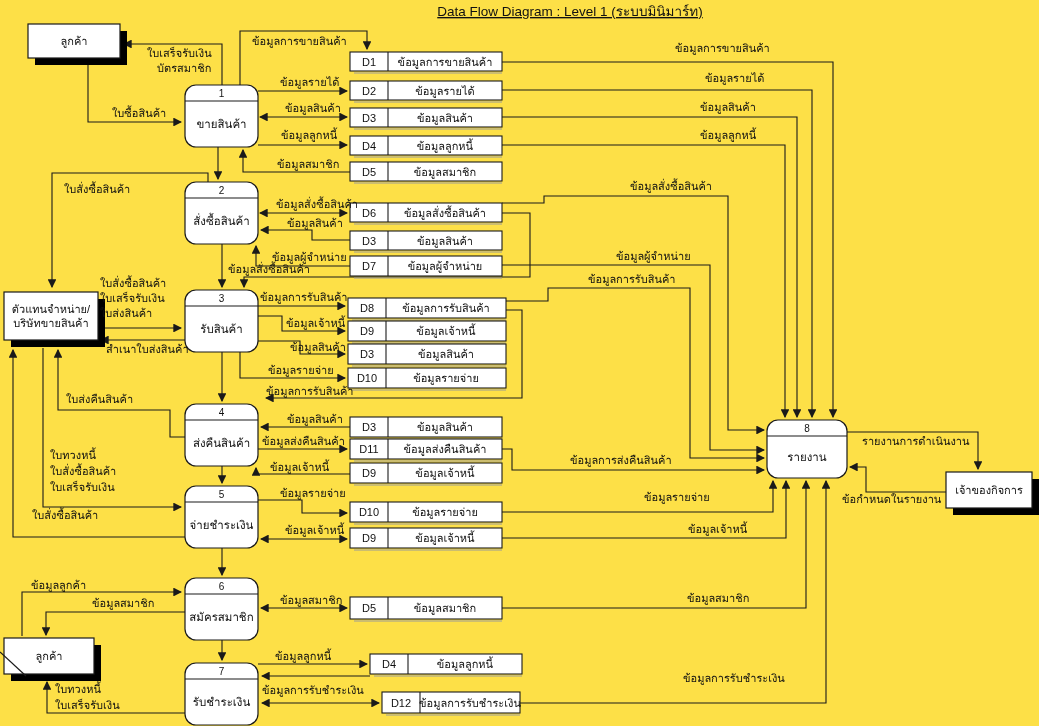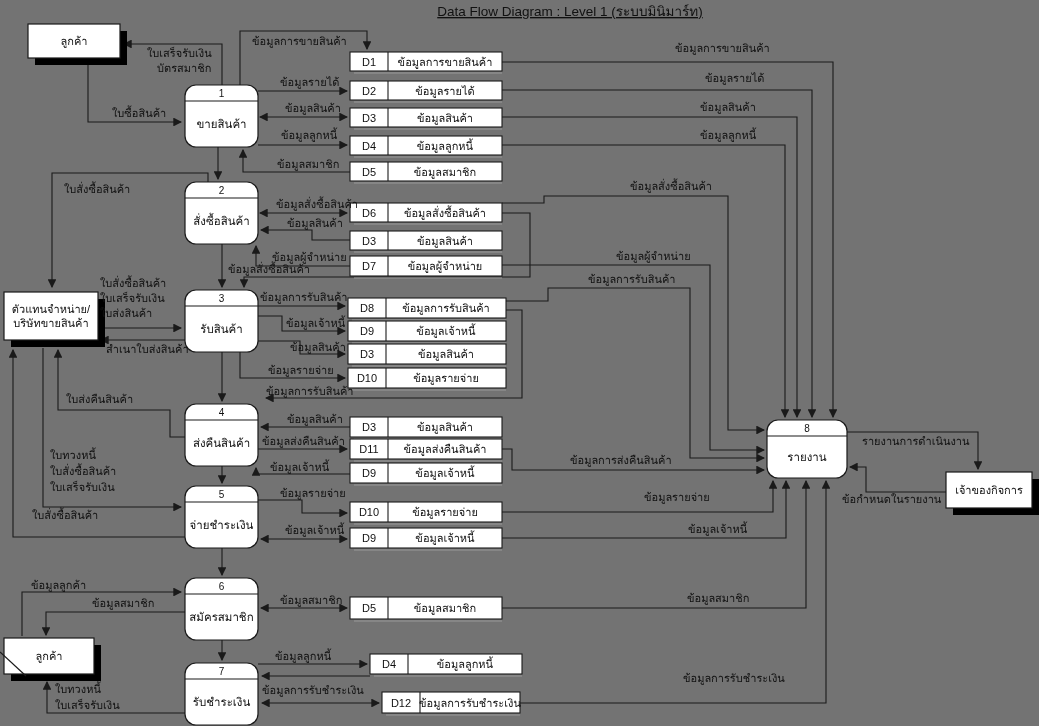--- a/index.html
+++ b/index.html
@@ -1,16 +1,16 @@
 <!DOCTYPE html>
 <html><head>
 <meta charset="utf-8">
 <style>
   html,body{margin:0;padding:0;background:#ffffff;}
-  #stage{position:relative;width:1039px;height:726px;background:#737373;overflow:hidden;
+  #stage{position:relative;width:1039px;height:726px;background:#fde047;overflow:hidden;
          font-family:"Liberation Sans", sans-serif;}
   svg{overflow:visible;}
   svg text{font-family:"Liberation Sans", sans-serif;fill:#111;}
   .title-text{font-size:13.5px;text-decoration:underline;}
   .flow-label{font-size:11px;}
   .proc-num{font-size:10px;text-anchor:middle;}
   .proc-name{font-size:11.5px;text-anchor:middle;}
   .store-code{font-size:11px;text-anchor:middle;}
   .store-name{font-size:11px;text-anchor:middle;}
   .entity-name{font-size:11px;text-anchor:middle;}

